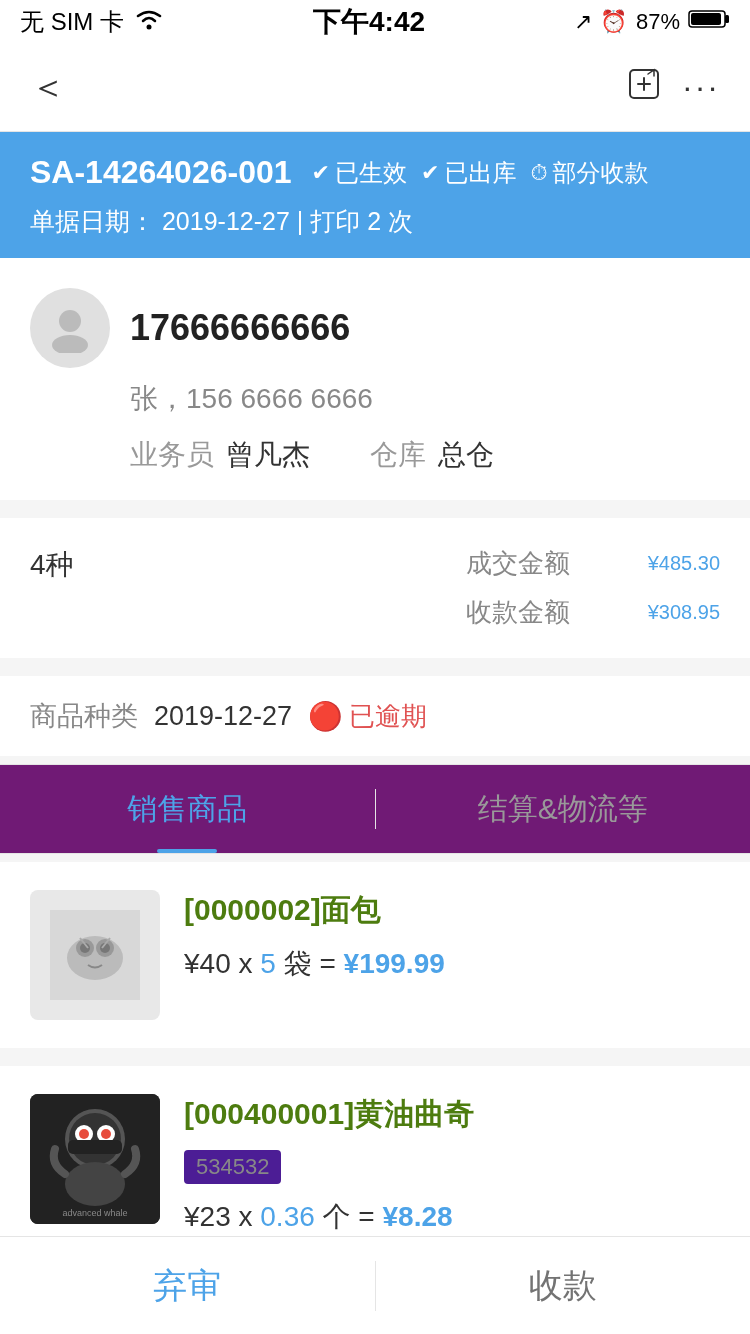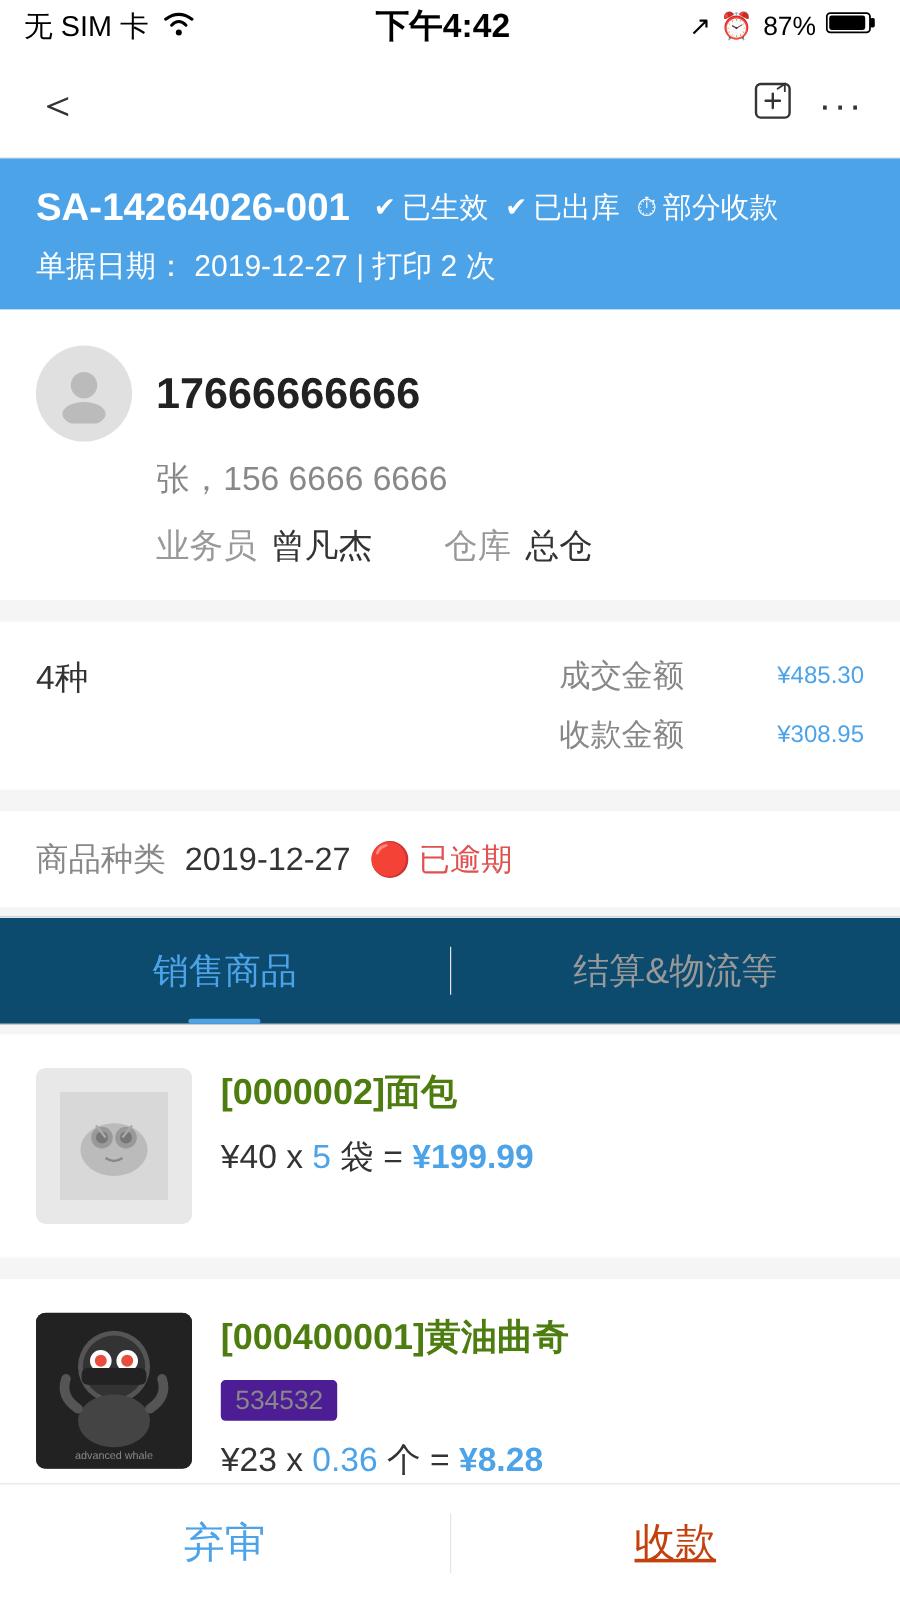--- a/index.html
+++ b/index.html
@@ -168,21 +168,21 @@
       display: flex;
       align-items: center;
       gap: 6px;
       background: transparent;
     }
     .overdue-icon { font-size: 28px; }
     .overdue-text { font-size: 26px; color: #E05252; }
 
     
     .tab-section {
-      background: #0c4a6e;
+      background: #701a75;
       padding: 0;
       border-top: 1px solid #e5e5e5;
       border-bottom: 1px solid #e5e5e5;
       margin-bottom: 8px;
     }
     .tab-row {
       display: flex;
       height: 88px;
     }
     .tab-item {
@@ -274,21 +274,21 @@
     .bottom-btn {
       flex: 1;
       height: 100%;
       display: flex;
       align-items: center;
       justify-content: center;
       font-size: 34px;
       cursor: pointer;
     }
     .bottom-btn.cancel { color: #4DA3E8; }
-    .bottom-btn.confirm { color: #c2410c; text-decoration: underline; }
+    .bottom-btn.confirm { color: #737373; }
     .bottom-divider {
       width: 1px;
       height: 50px;
       background: #e5e5e5;
     }
 
     
     .owl-bg {
       background: #2a2a2a;
       width: 130px;

